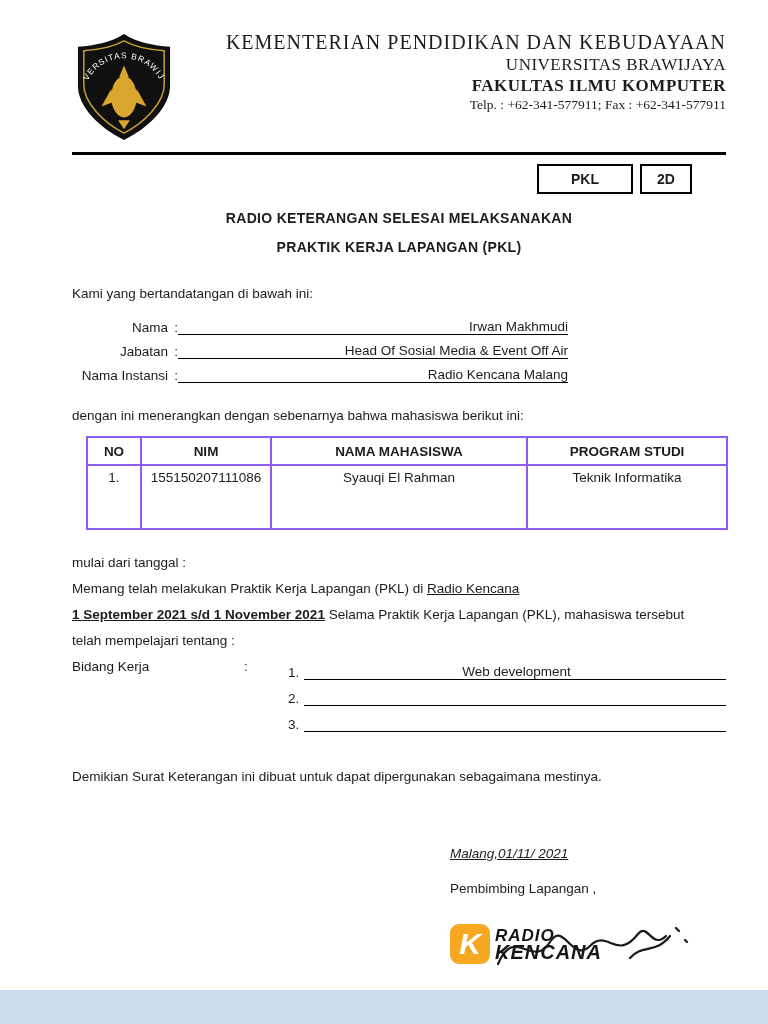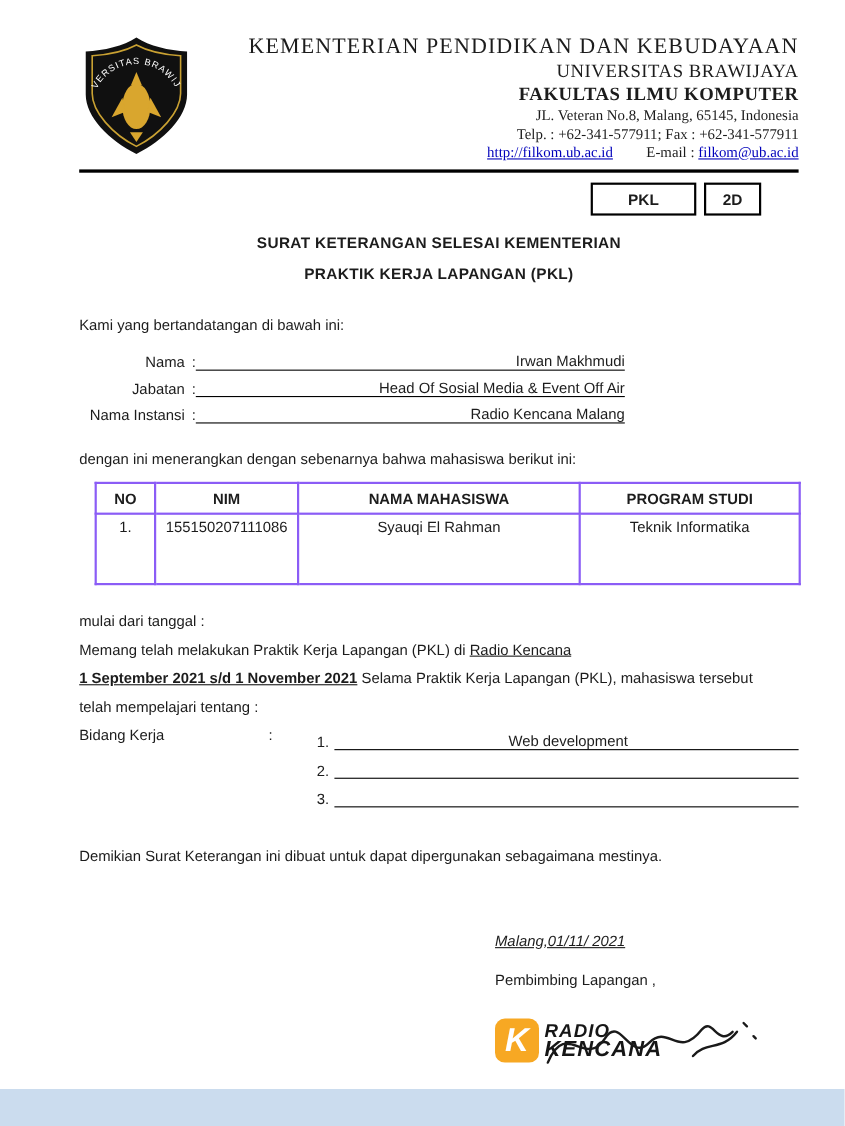--- a/index.html
+++ b/index.html
@@ -104,39 +104,32 @@
             <path d="M37 58 L27 76 L40 71 Z"></path>
             <path d="M63 58 L73 76 L60 71 Z"></path>
             <path d="M44 90 L56 90 L50 99 Z"></path>
           </g>
         </svg>
       </div>
       <div class="header-text">
         <div class="h-ministry">KEMENTERIAN PENDIDIKAN DAN KEBUDAYAAN</div>
         <div class="h-univ">UNIVERSITAS BRAWIJAYA</div>
         <div class="h-fac">FAKULTAS ILMU KOMPUTER</div>
-        <div class="h-small">JL. Veteran No.8, Malang, 65145, Indonesia</div>
         <div class="h-small">Telp. : +62-341-577911; Fax : +62-341-577911</div>
-        <div class="h-contact">
-          <a class="link">http://filkom.ub.ac.id</a>
-          <span>&nbsp;&nbsp;&nbsp;&nbsp;&nbsp;&nbsp;&nbsp;</span>
-          <span>E-mail :</span>
-          <a class="link">filkom@ub.ac.id</a>
-        </div>
       </div>
     </div>
     <div class="header-rule"></div>
 
     <div class="stamp-row">
       <div class="stamp stamp-pkl">PKL</div>
       <div class="stamp stamp-code">2D</div>
     </div>
 
     <div class="title">
-      <div class="t1">SURAT KETERANGAN SELESAI KEMENTERIAN</div>
+      <div class="t1">RADIO KETERANGAN SELESAI MELAKSANAKAN</div>
       <div class="t2">PRAKTIK KERJA LAPANGAN (PKL)</div>
     </div>
 
     <p class="line intro">Kami yang bertandatangan di bawah ini:</p>
 
     <div class="fields">
       <div class="field-row">
         <span class="field-label">Nama</span>
         <span class="field-colon">:</span>
         <span class="field-value">Irwan Makhmudi</span>

